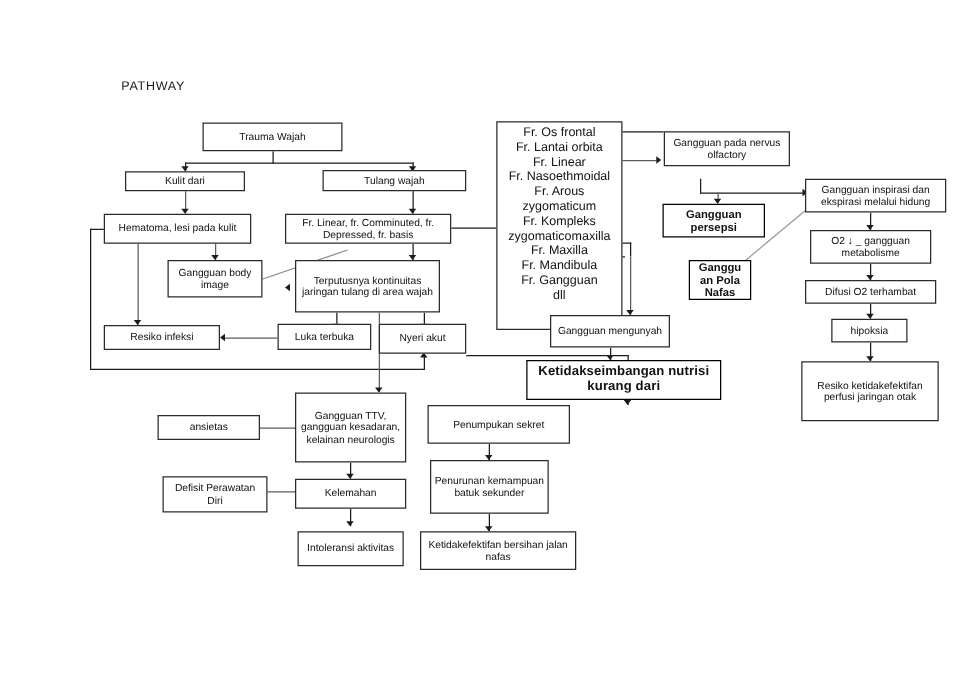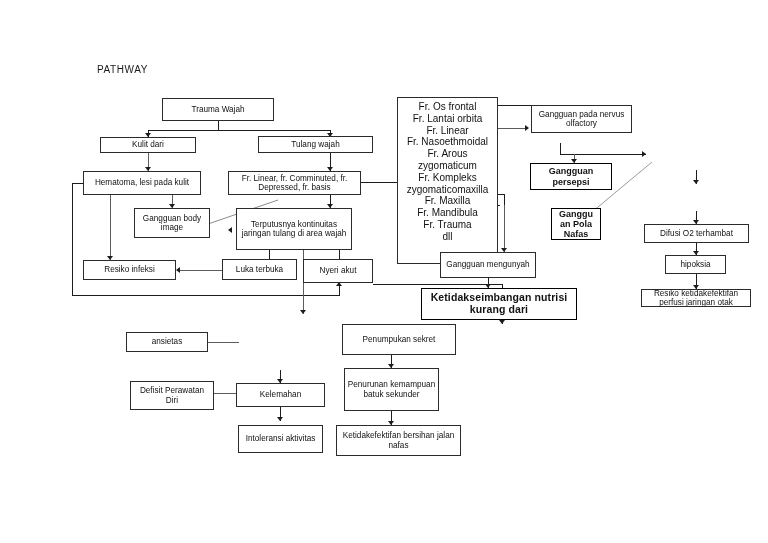--- a/index.html
+++ b/index.html
@@ -250,59 +250,68 @@
         <div>Fr. Os frontal</div>
         <div>Fr. Lantai orbita</div>
         <div>Fr. Linear</div>
         <div>Fr. Nasoethmoidal</div>
         <div>Fr. Arous</div>
         <div>zygomaticum</div>
         <div>Fr. Kompleks</div>
         <div>zygomaticomaxilla</div>
         <div>Fr. Maxilla</div>
         <div>Fr. Mandibula</div>
-        <div>Fr. Trauma</div>
+        <div>Fr. Gangguan</div>
         <div>dll</div>
       </span>
   </div>
 
   <div class="node" style="left:531px; top:105px; width:101px; height:28px;">
     <span class="txt">Gangguan pada nervus olfactory</span>
   </div>
 
   <div class="node bold" style="left:530px; top:163px; width:82px; height:27px;">
     <span class="txt">Gangguan persepsi</span>
   </div>
 
   <div class="node bold" style="left:551px; top:208px; width:50px; height:32px;">
     <span class="txt">Ganggu an Pola Nafas</span>
   </div>
 
-
+  <div class="node" style="left:644px; top:143px; width:113px; height:27px;">
+    <span class="txt">Gangguan inspirasi dan ekspirasi melalui hidung</span>
+  </div>
+
+  <div class="node" style="left:648px; top:184px; width:97px; height:27px;">
+    <span class="txt">O2 ↓ _ gangguan metabolisme</span>
+  </div>
 
   <div class="node" style="left:644px; top:224px; width:105px; height:19px;">
     <span class="txt">Difusi O2 terhambat</span>
   </div>
 
   <div class="node" style="left:665px; top:255px; width:61px; height:19px;">
     <span class="txt">hipoksia</span>
   </div>
 
-  <div class="node" style="left:641px; top:289px; width:110px; height:18px;">
+  <div class="node" style="left:641px; top:289px; width:110px; height:48px;">
     <span class="txt">Resiko ketidakefektifan perfusi jaringan otak</span>
   </div>
 
   <div class="node" style="left:440px; top:252px; width:96px; height:26px;">
     <span class="txt">Gangguan mengunyah</span>
   </div>
 
   <div class="node bigbold" style="left:421px; top:288px; width:156px; height:32px;">
     <span class="txt">Ketidakseimbangan nutrisi kurang dari</span>
   </div>
 
+  <div class="node" style="left:236px; top:314px; width:89px; height:56px;">
+    <span class="txt">Gangguan TTV, gangguan kesadaran, kelainan neurologis</span>
+  </div>
 
   <div class="node" style="left:126px; top:332px; width:82px; height:20px;justify-content:center;">
     <span class="txt">ansietas</span>
   </div>
 
   <div class="node" style="left:236px; top:383px; width:89px; height:24px;">
     <span class="txt">Kelemahan</span>
   </div>
 
   <div class="node" style="left:130px; top:381px; width:84px; height:29px;">

